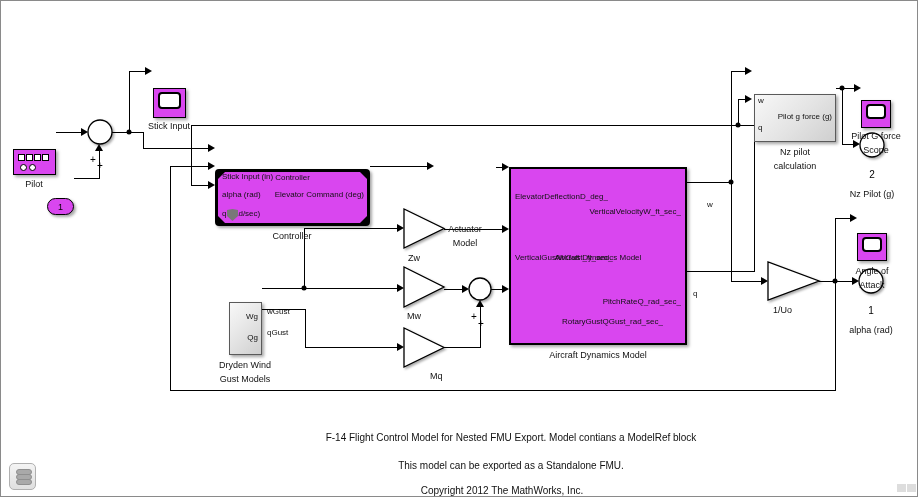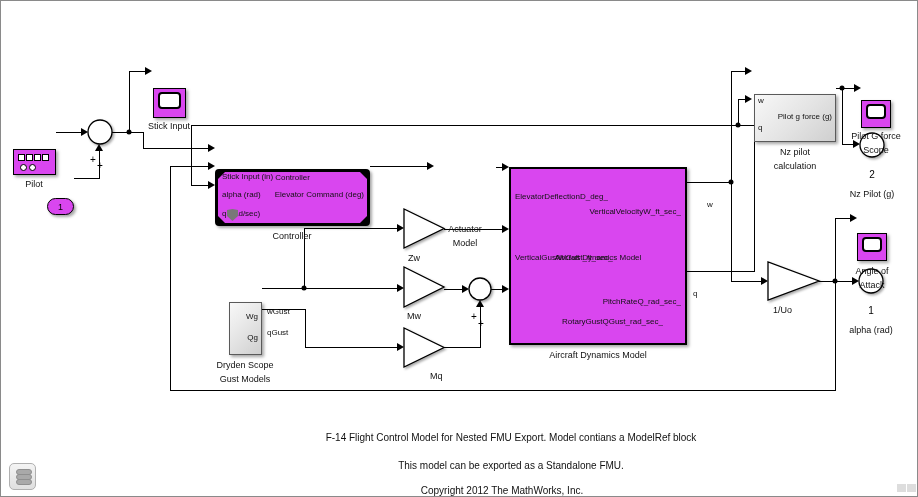--- a/index.html
+++ b/index.html
@@ -181,21 +181,21 @@
     <span class="pt" style="left:429px;top:341px;font-size:9px;">Mq</span>
     <span class="pt" style="left:772px;top:275px;font-size:9px;">1/Uo</span>
 
     <span class="plus" style="left:470px;top:282px;">+</span>
     <span class="plus" style="left:477px;top:289px;">+</span>
 
     <div class="blk gray" style="left:228px;top:272px;width:33px;height:53px;">
       <span class="pt" style="right:3px;top:9px;">Wg</span>
       <span class="pt" style="right:3px;top:30px;">Qg</span>
     </div>
-    <span class="lbl" style="left:244px;top:330px;">Dryden Scope</span>
+    <span class="lbl" style="left:244px;top:330px;">Dryden Wind</span>
     <span class="lbl" style="left:244px;top:344px;">Gust Models</span>
 
     <span class="sig" style="left:266px;top:277px;">wGust</span>
     <span class="sig" style="left:266px;top:298px;">qGust</span>
     <span class="sig" style="left:706px;top:170px;">w</span>
     <span class="sig" style="left:692px;top:259px;">q</span>
 
     <div class="blk gray" style="left:753px;top:64px;width:82px;height:48px;">
       <span class="pt" style="left:3px;top:1px;">w</span>
       <span class="pt" style="left:3px;top:28px;">q</span>

